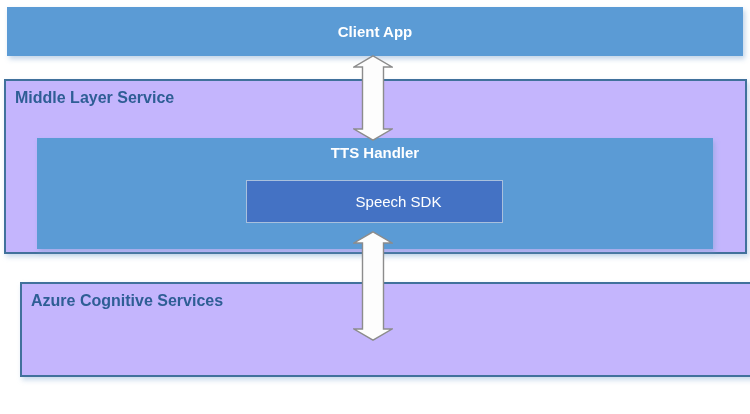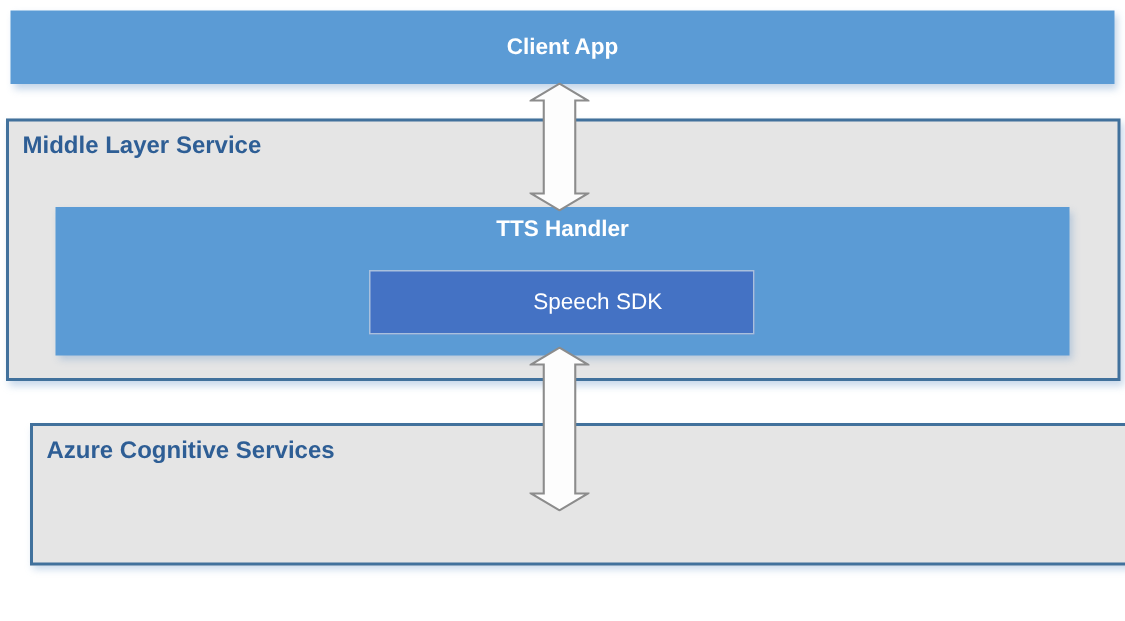--- a/index.html
+++ b/index.html
@@ -22,41 +22,41 @@
     box-sizing: border-box;
     box-shadow: 2px 3px 5px rgba(120, 160, 205, 0.45);
   }
   .client-app {
     left: 7px; top: 7px; width: 736px; height: 49px;
     display: flex; align-items: center; justify-content: center;
     font-weight: bold; font-size: 15px;
   }
   .container {
     position: absolute;
-    background: #e5e5e5;
+    background: #c4b5fd;
     border: 2px solid #41719c;
     box-sizing: border-box;
     box-shadow: 2px 3px 5px rgba(120, 160, 205, 0.4);
   }
   .middle-layer {
     left: 4px; top: 79px; width: 743px; height: 175px;
   }
   .azure {
     left: 20px; top: 282px; width: 743px; height: 95px;
   }
   .container-label {
     position: absolute;
     left: 9px; top: 8px;
     font-weight: bold;
     font-size: 16px;
     color: #2e5e95;
     white-space: nowrap;
   }
   .tts-handler {
-    left: 31px; top: 57px; width: 676px; height: 99px;
+    left: 31px; top: 57px; width: 676px; height: 111px;
     text-align: center;
     font-weight: bold; font-size: 15px;
     padding-top: 6px;
   }
   .speech-sdk {
     position: absolute;
     left: 209px; top: 42px; width: 257px; height: 43px;
     background: #4472c4;
     border: 1px solid #a9c0dd;
     box-sizing: border-box;

